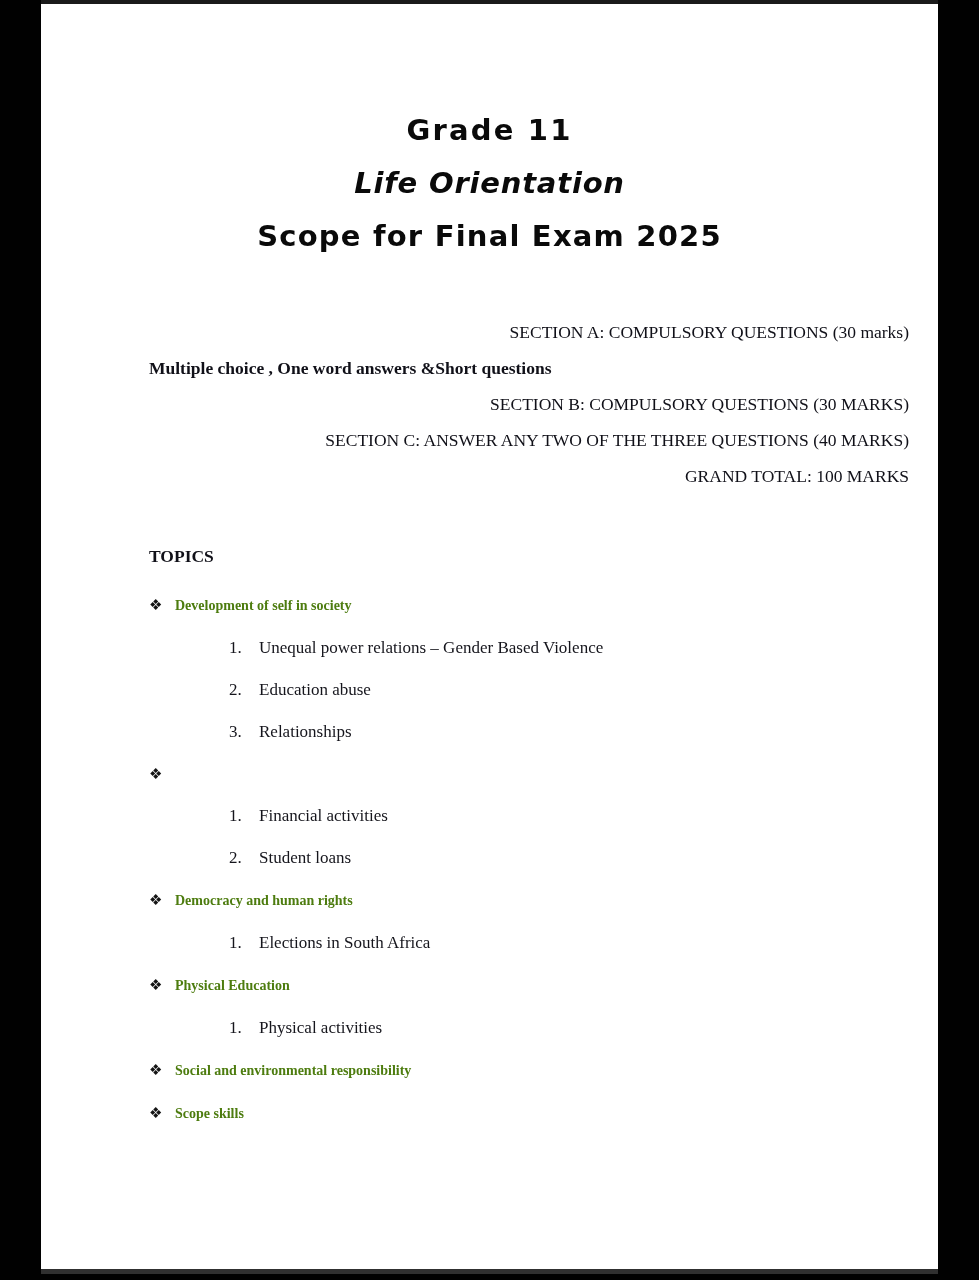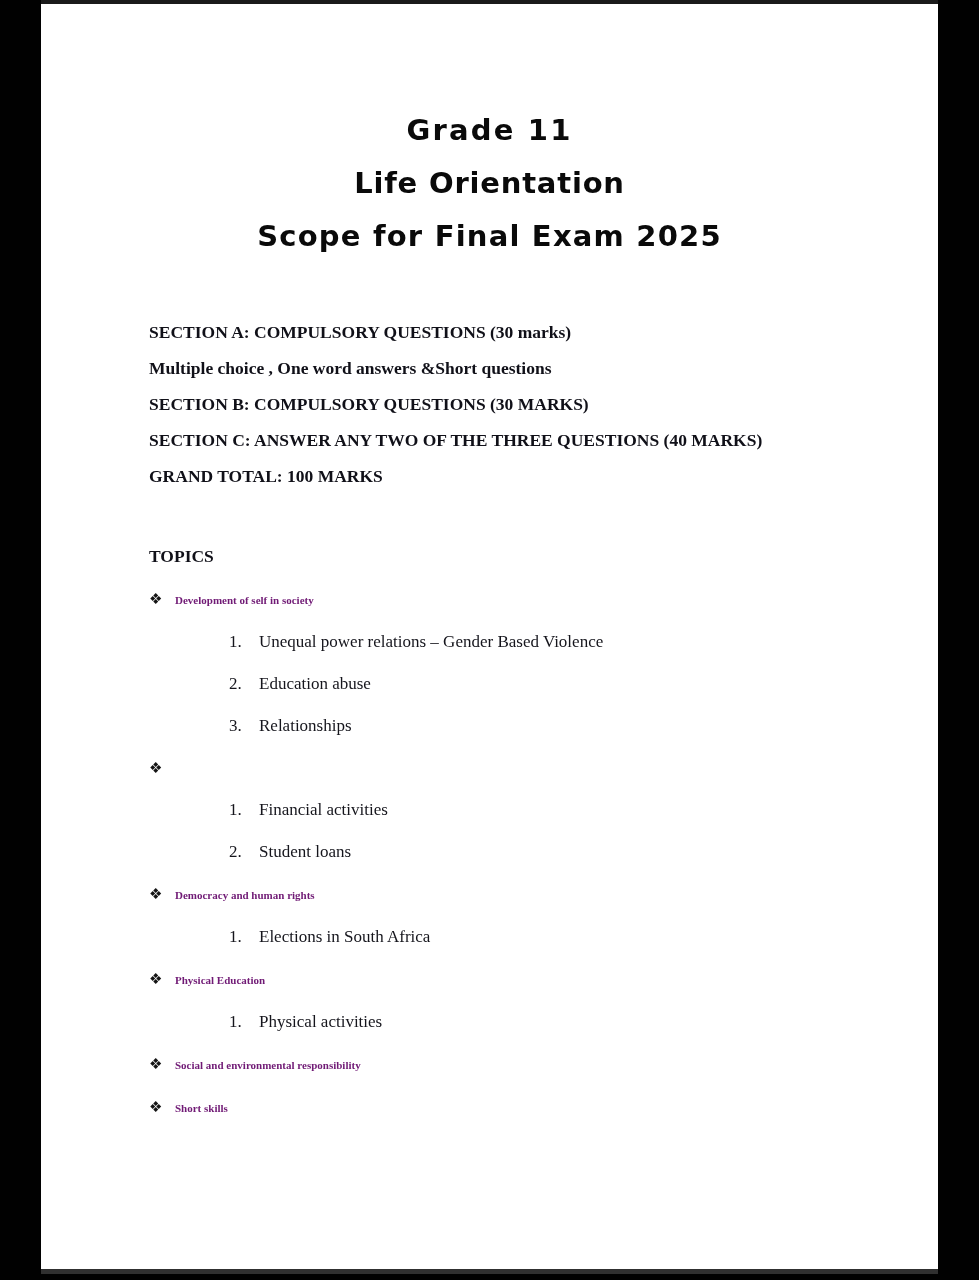--- a/index.html
+++ b/index.html
@@ -74,81 +74,83 @@
     white-space: pre;
     text-rendering: optimizeLegibility;
   }
   .title-line.grade {
     letter-spacing: 2.2px;
     font-size: 29px;
   }
   .title-line.subject {
     letter-spacing: 0.8px;
     font-size: 29px;
+    font-style: italic;
   }
   .title-line.scope {
     letter-spacing: 1.2px;
     font-size: 29px;
   }
 
   
   .sections-block {
     position: absolute;
     left: 108px;
     top: 310px;
     width: 760px;
   }
   .section-line {
     font-size: 17.5px;
     line-height: 36px;
     color: #101018;
     white-space: nowrap;
   }
   .section-line.bold {
-    font-weight: bold;
+    font-weight: normal;
+    text-align: right;
   }
   .section-line.normal {
     font-weight: bold;
   }
 
   
   .topics-block {
     position: absolute;
     left: 108px;
     top: 538px;
     width: 760px;
   }
   .topics-heading {
     font-size: 17.5px;
     font-weight: bold;
     color: #101018;
     line-height: 28px;
-    margin-bottom: 8px;
+    margin-bottom: 14px;
   }
   .topic-group {
     margin: 0;
   }
   .topic-item {
     display: flex;
     align-items: baseline;
     line-height: 42px;
   }
   .topic-bullet {
     display: inline-block;
     width: 26px;
     flex: 0 0 26px;
     font-family: "DejaVu Sans", sans-serif;
     font-size: 15px;
     color: #141414;
     text-align: left;
   }
   .topic-label {
-    font-size: 11px;
+    font-size: 14px;
     font-weight: bold;
-    color: #701a75;
+    color: #4d7c0f;
   }
   .sub-list {
     margin: 0;
     padding: 0;
   }
   .sub-item {
     display: flex;
     align-items: baseline;
     line-height: 42px;
     padding-left: 80px;
@@ -262,21 +264,21 @@
         <div class="topic-group">
           <div class="topic-item">
             <span class="topic-bullet">❖</span>
             <span class="topic-label">Social and environmental responsibility</span>
           </div>
         </div>
 
         <div class="topic-group">
           <div class="topic-item">
             <span class="topic-bullet">❖</span>
-            <span class="topic-label">Short skills</span>
+            <span class="topic-label">Scope skills</span>
           </div>
         </div>
 
       </div>
 
     </div>
   </div>
 </div>
 
 </body></html>

